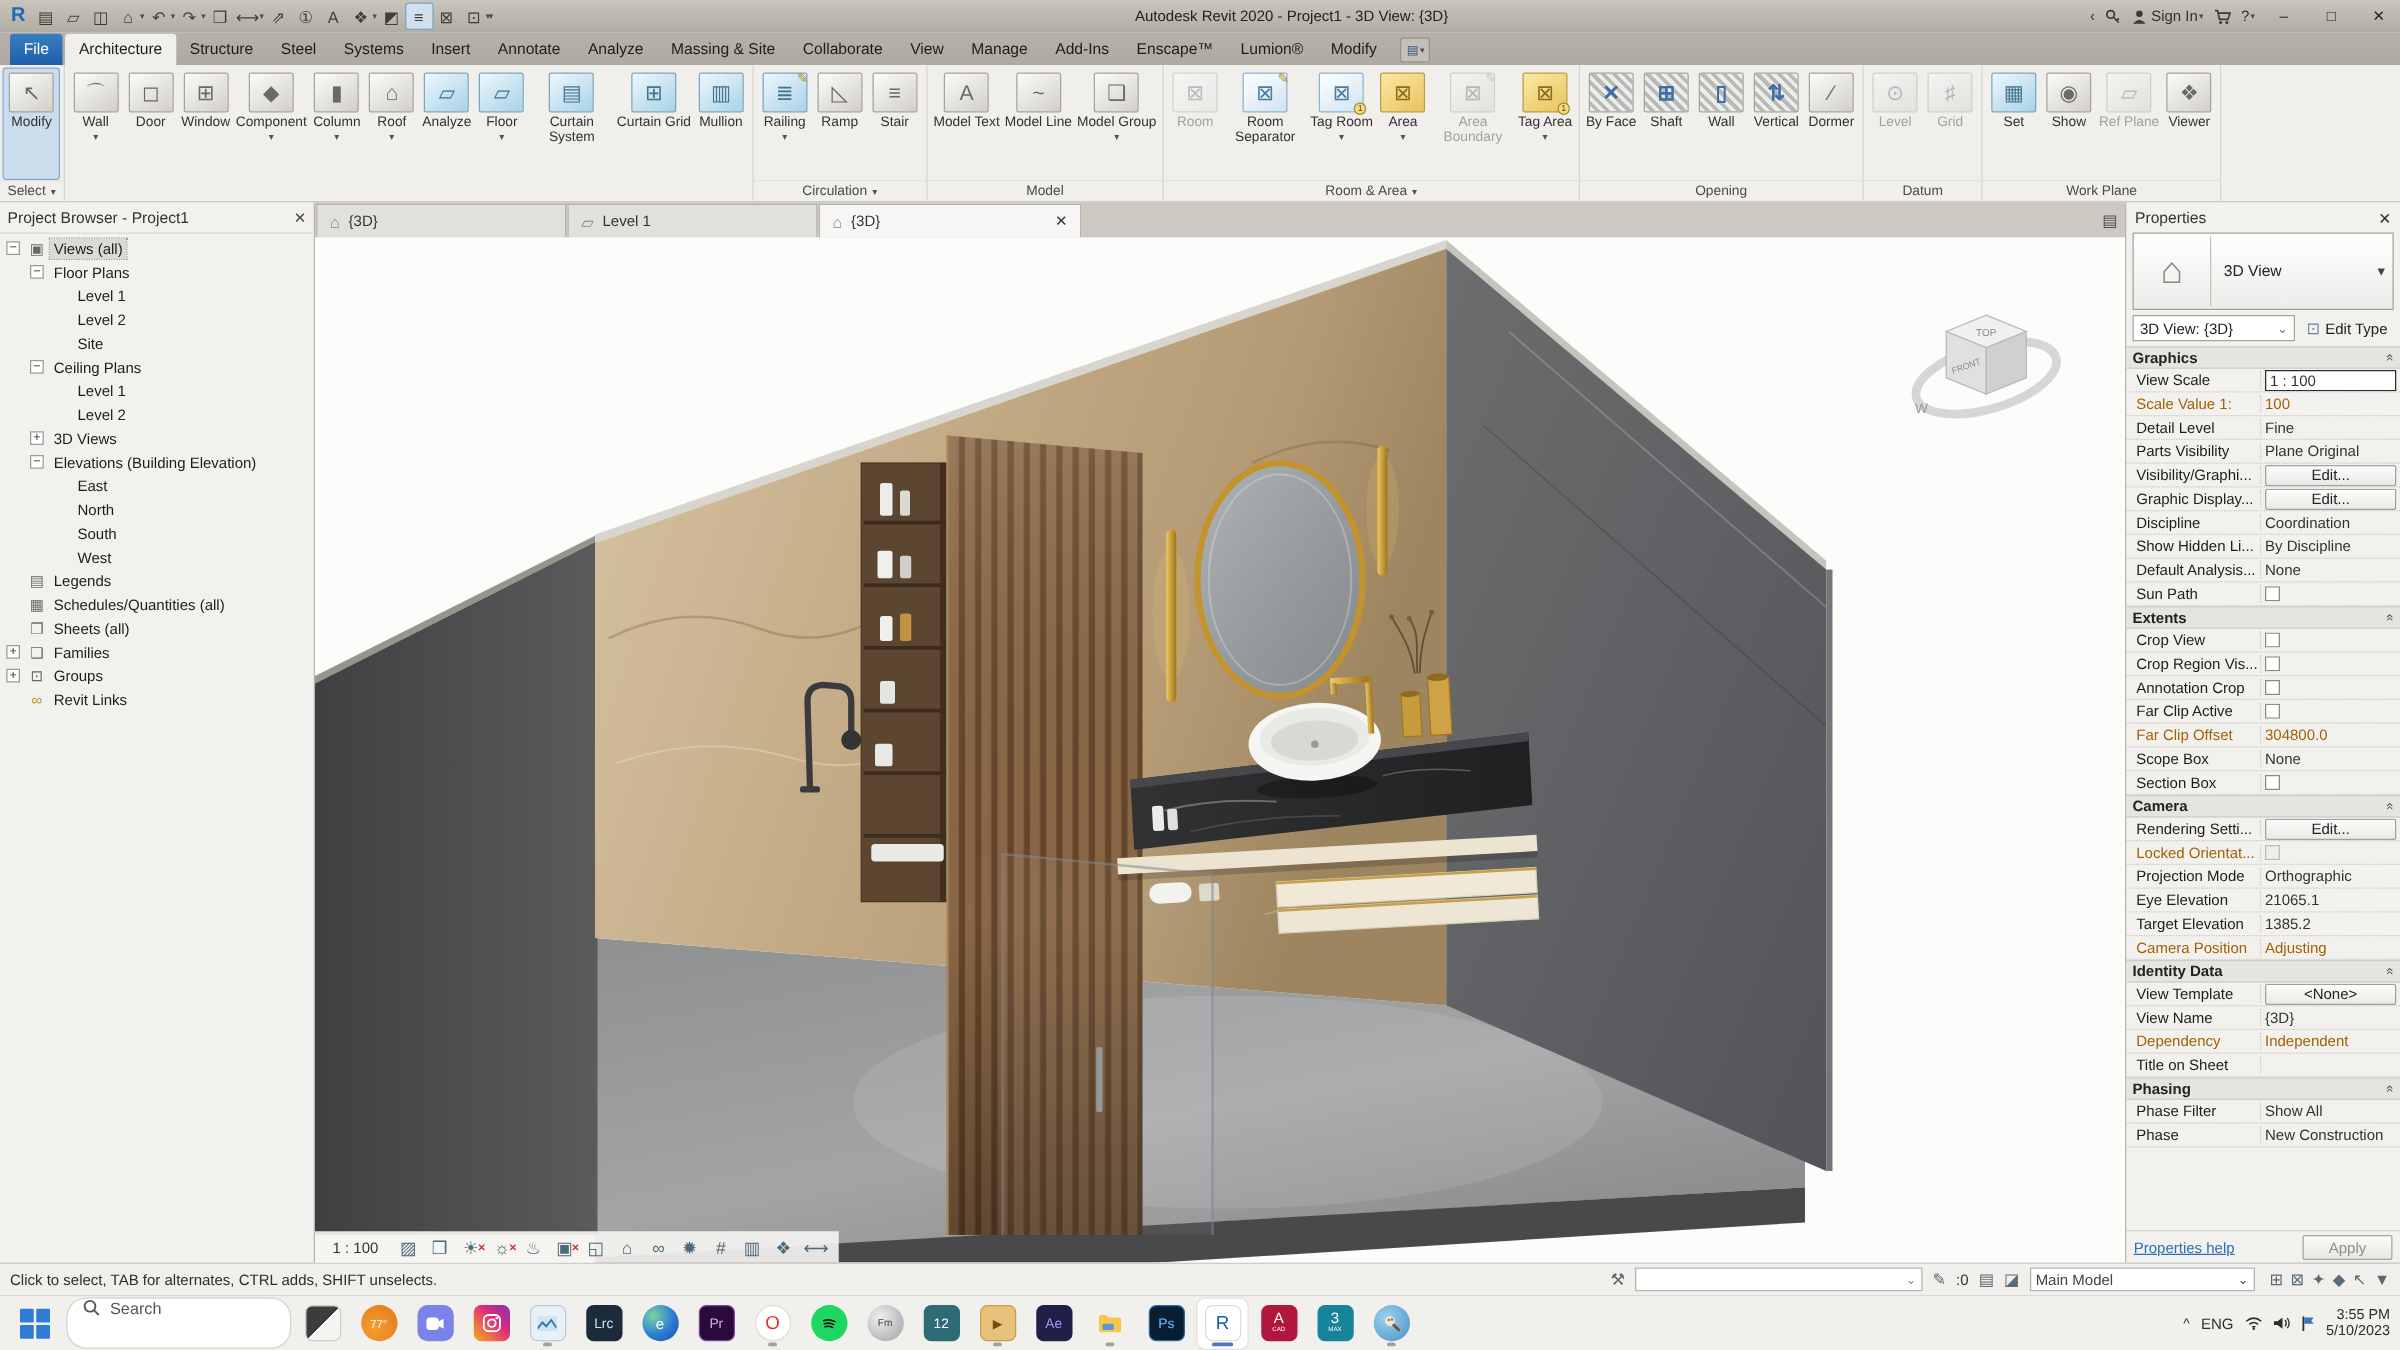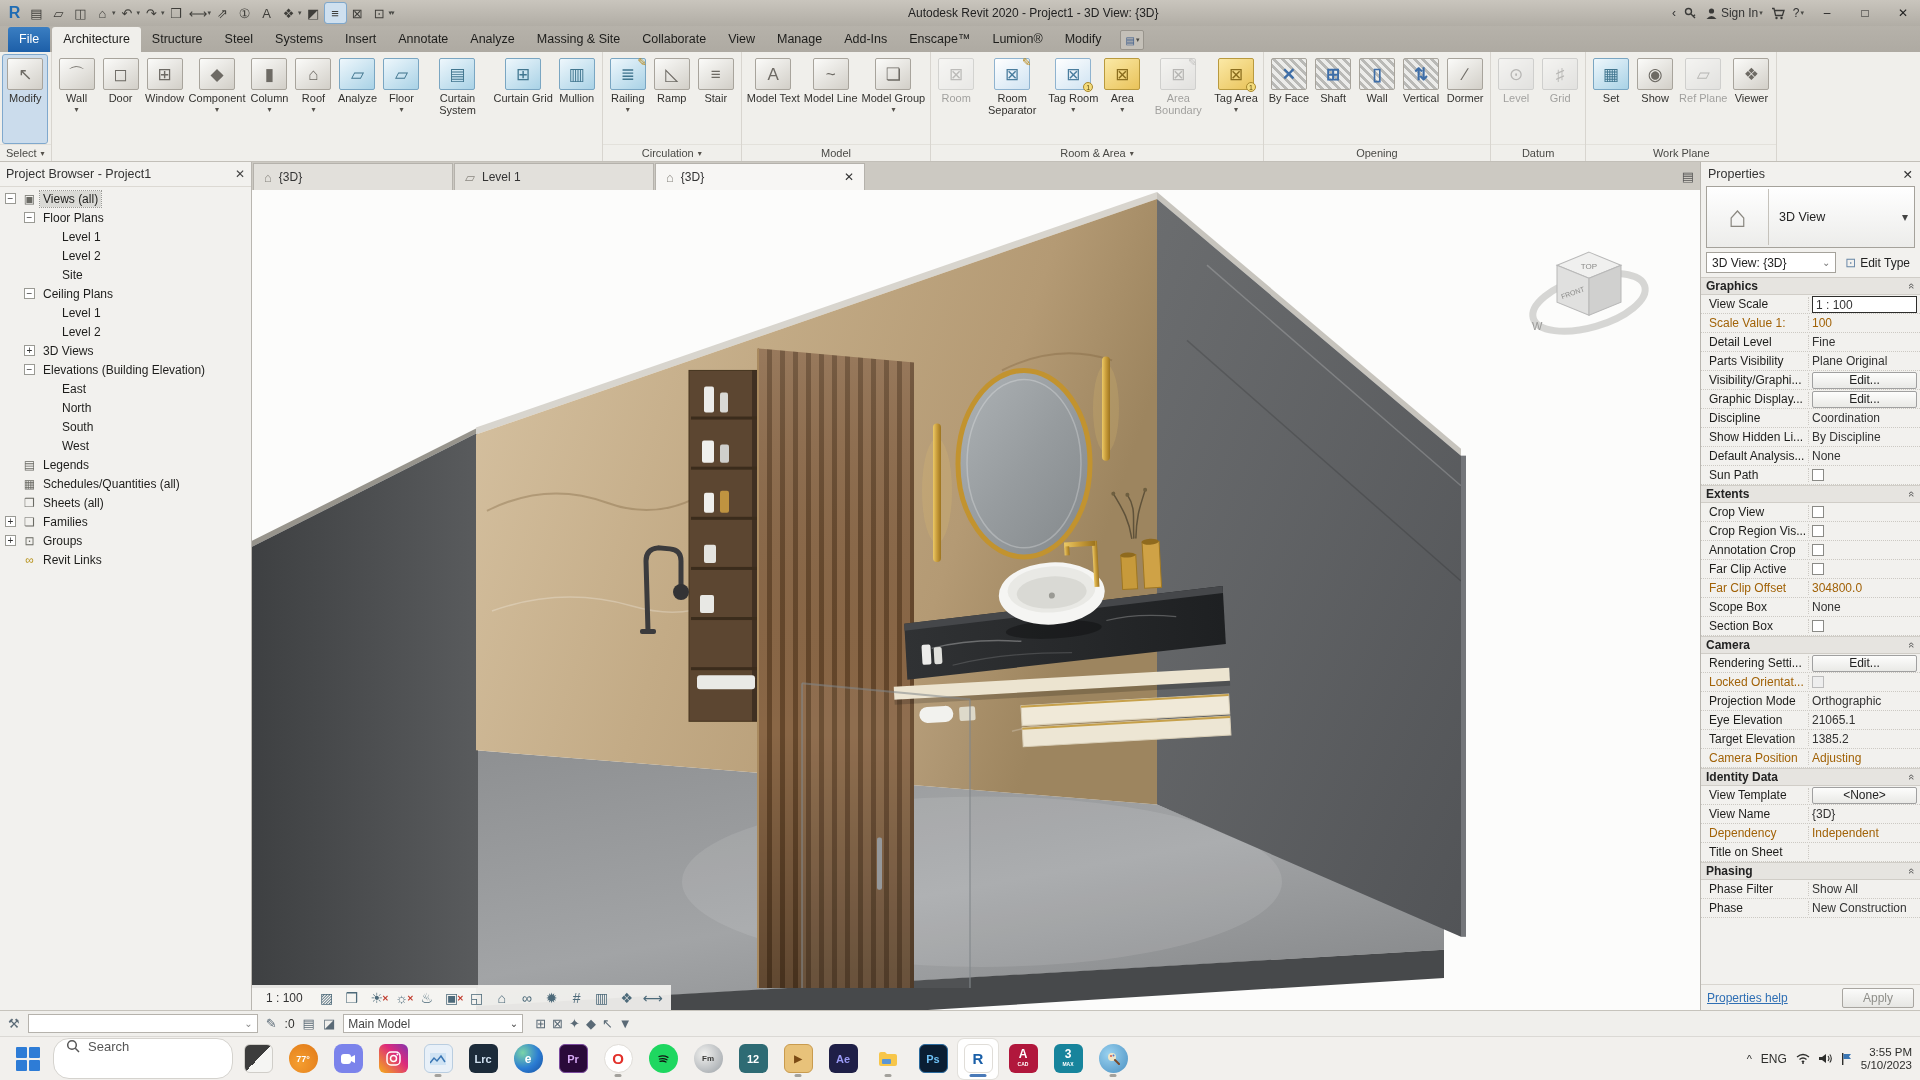--- a/index.html
+++ b/index.html
@@ -107,21 +107,21 @@
 .sbright{display:flex;align-items:center;gap:6px;margin-left:4px}
 
 #taskbar{height:44px;background:#f2f0ed;border-top:1px solid #dbd9d5;display:flex;align-items:center;padding:0 8px;gap:5px;flex:0 0 auto}
 .titem{width:40px;height:40px;display:flex;align-items:center;justify-content:center;position:relative;border-radius:6px;flex:0 0 auto}
 .titem.run::after{content:"";position:absolute;bottom:2px;left:50%;transform:translateX(-50%);width:7px;height:3px;border-radius:2px;background:#a3a19c}
 .titem.active{background:#fff;box-shadow:0 0 0 1px #e2e0db}
 .titem.active::after{content:"";position:absolute;bottom:2px;left:50%;transform:translateX(-50%);width:17px;height:3px;border-radius:2px;background:#4a7ab8}
 .startlogo{display:grid;grid-template-columns:11px 11px;grid-template-rows:11px 11px;gap:2px}
 .startlogo i{background:#2e7cd6;border-radius:1px}
 .searchpill{width:180px;height:41px;border-radius:16px;background:#fff;border:1px solid #d5d3ce;display:flex;gap:8px;padding:0 12px;color:#555;font-size:13px;flex:0 0 auto}
-.tile{width:29px;height:29px;border-radius:6px;display:flex;align-items:center;justify-content:center;font-weight:bold;color:#fff;font-size:12px}
+.tile{width:29px;height:29px;border-radius:6px;display:flex;align-items:center;justify-content:center;font-weight:normal;color:#fff;font-size:12px}
 .tray{margin-left:auto;display:flex;align-items:center;gap:9px;font-size:12px;color:#2e2e2c}
 .clock{text-align:right;font-size:11.5px;line-height:13px}
 .trayico{display:flex;align-items:center}
 </style>
 </head>
 <body>
 
 <div id="app">
 
   <div id="titlebar">
@@ -979,20 +979,21 @@
 
       <div class="pfill"></div>
       <div class="pfoot">
         <span class="phelp">Properties help</span>
         <span class="applybtn">Apply</span>
       </div>
     </div>
   </div>
 
   <div id="statusbar">
+    <span class="sbhint">Click to select, TAB for alternates, CTRL adds, SHIFT unselects.</span>
     <span class="sbi">⚒</span>
     <div class="sbcombo">
         <span class="dd">⌄</span>
       </div>
     <span class="sbi">✎</span>
     <span>:0</span>
     <span class="sbi">▤</span>
     <span class="sbi">◪</span>
     <div class="sbcombo mm">
         <span>Main Model</span>

